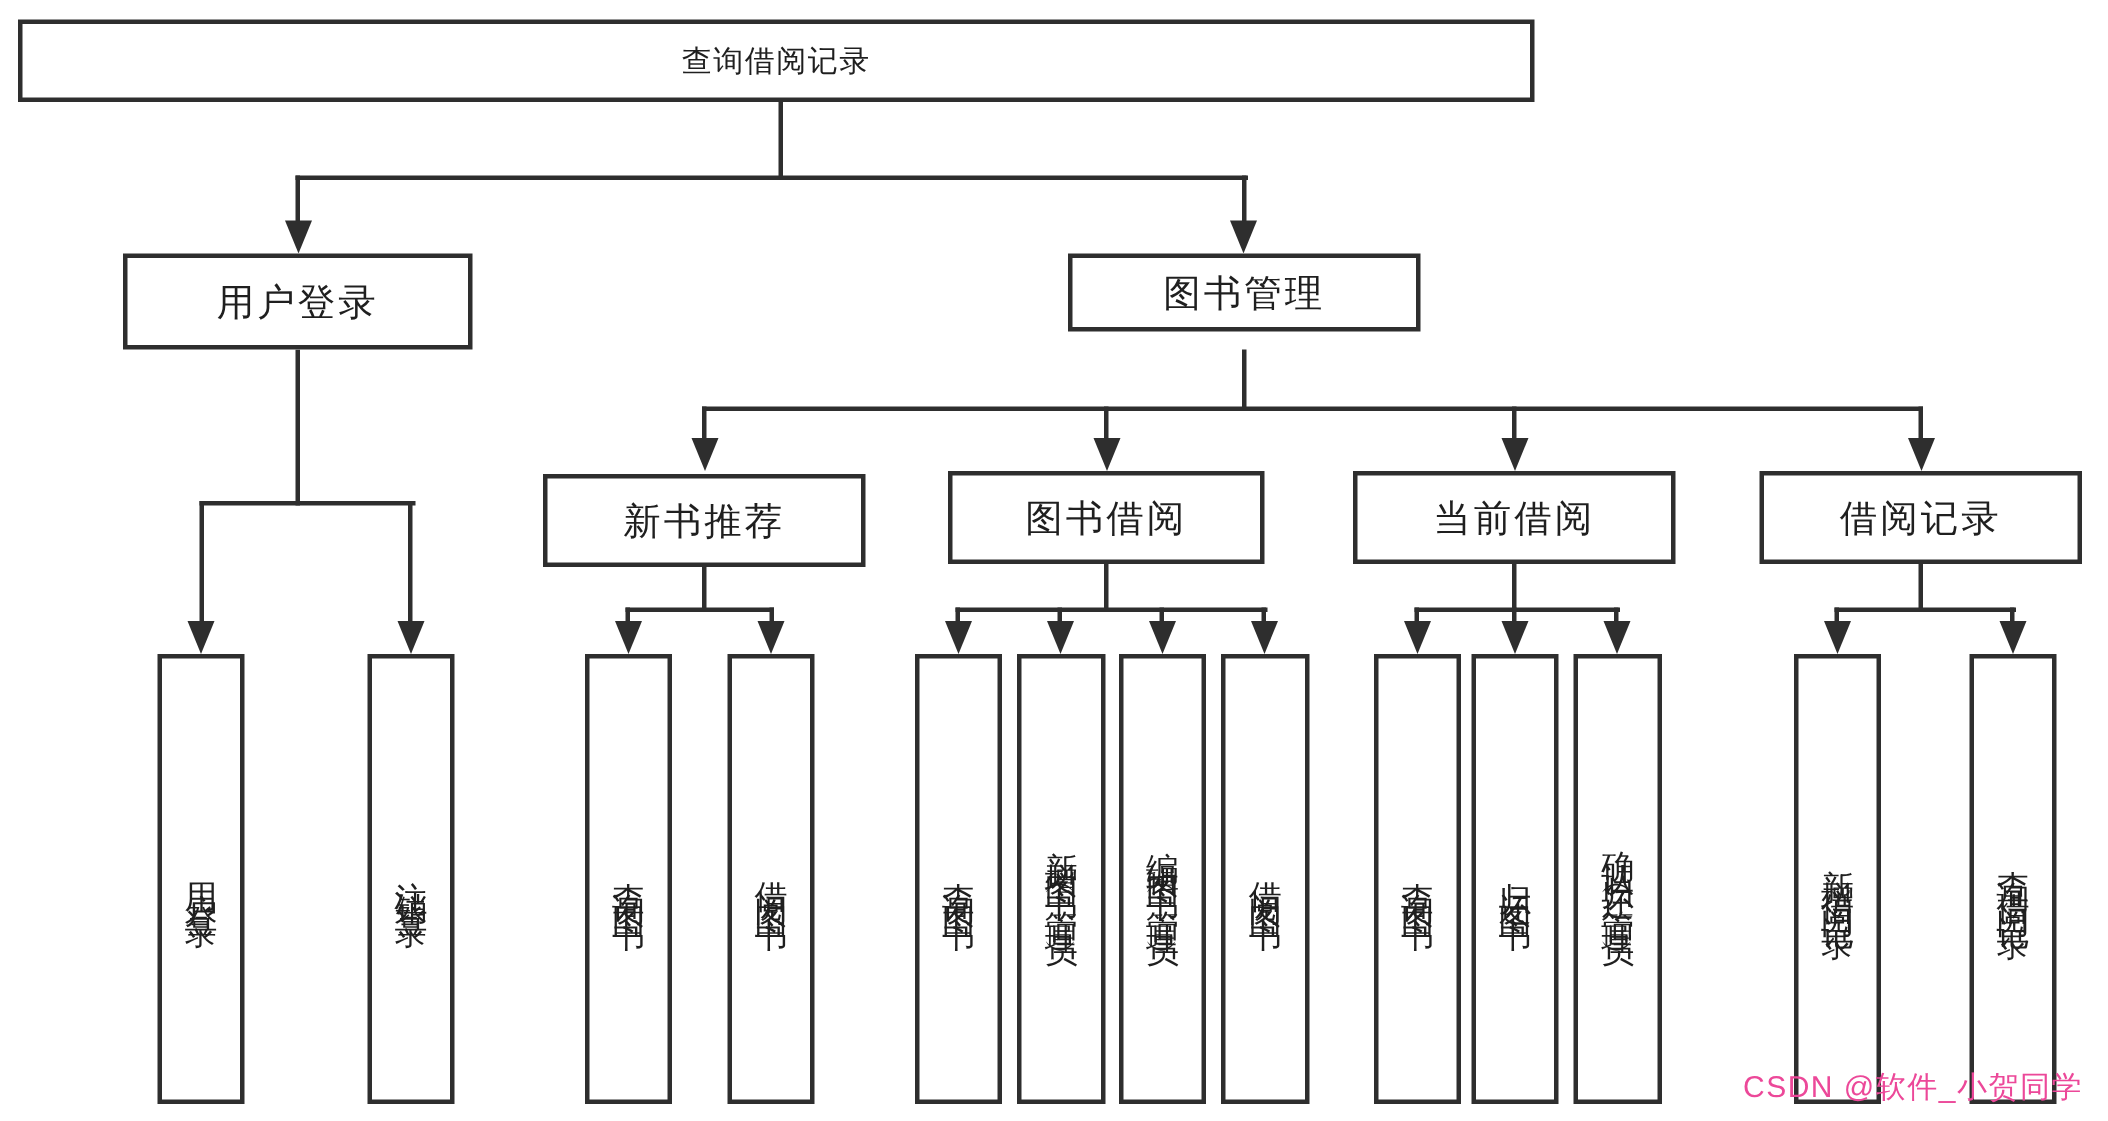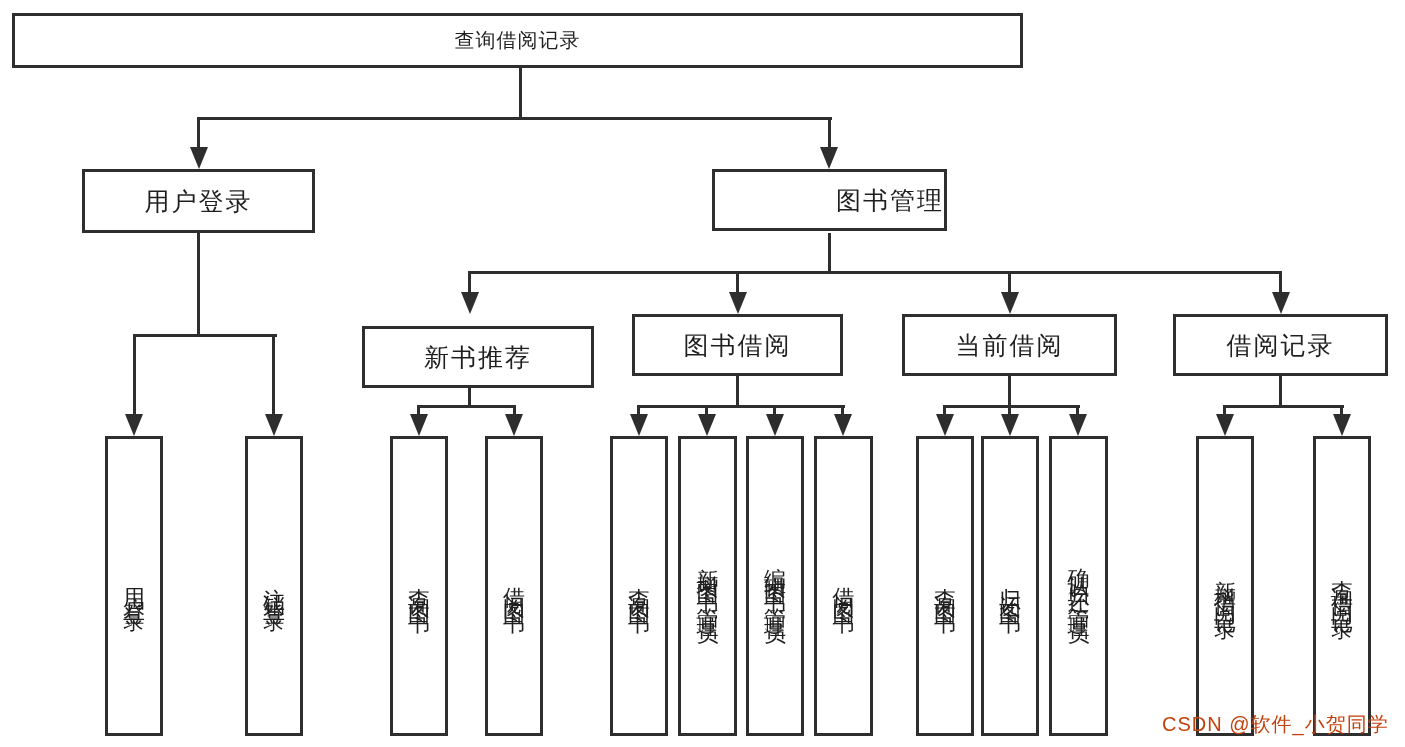--- a/index.html
+++ b/index.html
@@ -18,40 +18,40 @@
     font-size:22px;letter-spacing:8px;line-height:1;
   }
   .line{position:absolute;background:#2e2e2e;z-index:1;}
   .arrowhead{
     position:absolute;width:0;height:0;z-index:1;
     border-left:9px solid transparent;border-right:9px solid transparent;
     border-top:22px solid #2e2e2e;
   }
   .watermark{
     position:absolute;left:1162px;top:711px;z-index:5;
-    font-size:20px;color:#c2410c;white-space:nowrap;letter-spacing:1px;
+    font-size:20px;color:#ec4899;white-space:nowrap;letter-spacing:1px;
   }
 </style>
 </head>
 <body>
 
 <div class="canvas">
 
   <div class="box" style="left:12px;top:13px;width:1011px;height:55px;">
     <span class="root-label">查询借阅记录</span>
   </div>
 
   <div class="box" style="left:82px;top:169px;width:233px;height:64px;">
     <span class="hlabel">用户登录</span>
   </div>
-  <div class="box" style="left:712px;top:169px;width:235px;height:62px;justify-content:flex-end;">
+  <div class="box" style="left:712px;top:169px;width:235px;height:52px;">
     <span class="hlabel">图书管理</span>
   </div>
 
-  <div class="box" style="left:362px;top:326px;width:232px;height:62px;">
+  <div class="box" style="left:362px;top:316px;width:215px;height:62px;">
     <span class="hlabel">新书推荐</span>
   </div>
   <div class="box" style="left:902px;top:314px;width:215px;height:62px;">
     <span class="hlabel">当前借阅</span>
   </div>
   <div class="box" style="left:632px;top:314px;width:211px;height:62px;">
     <span class="hlabel">图书借阅</span>
   </div>
   <div class="box" style="left:1173px;top:314px;width:215px;height:62px;">
     <span class="hlabel">借阅记录</span>

